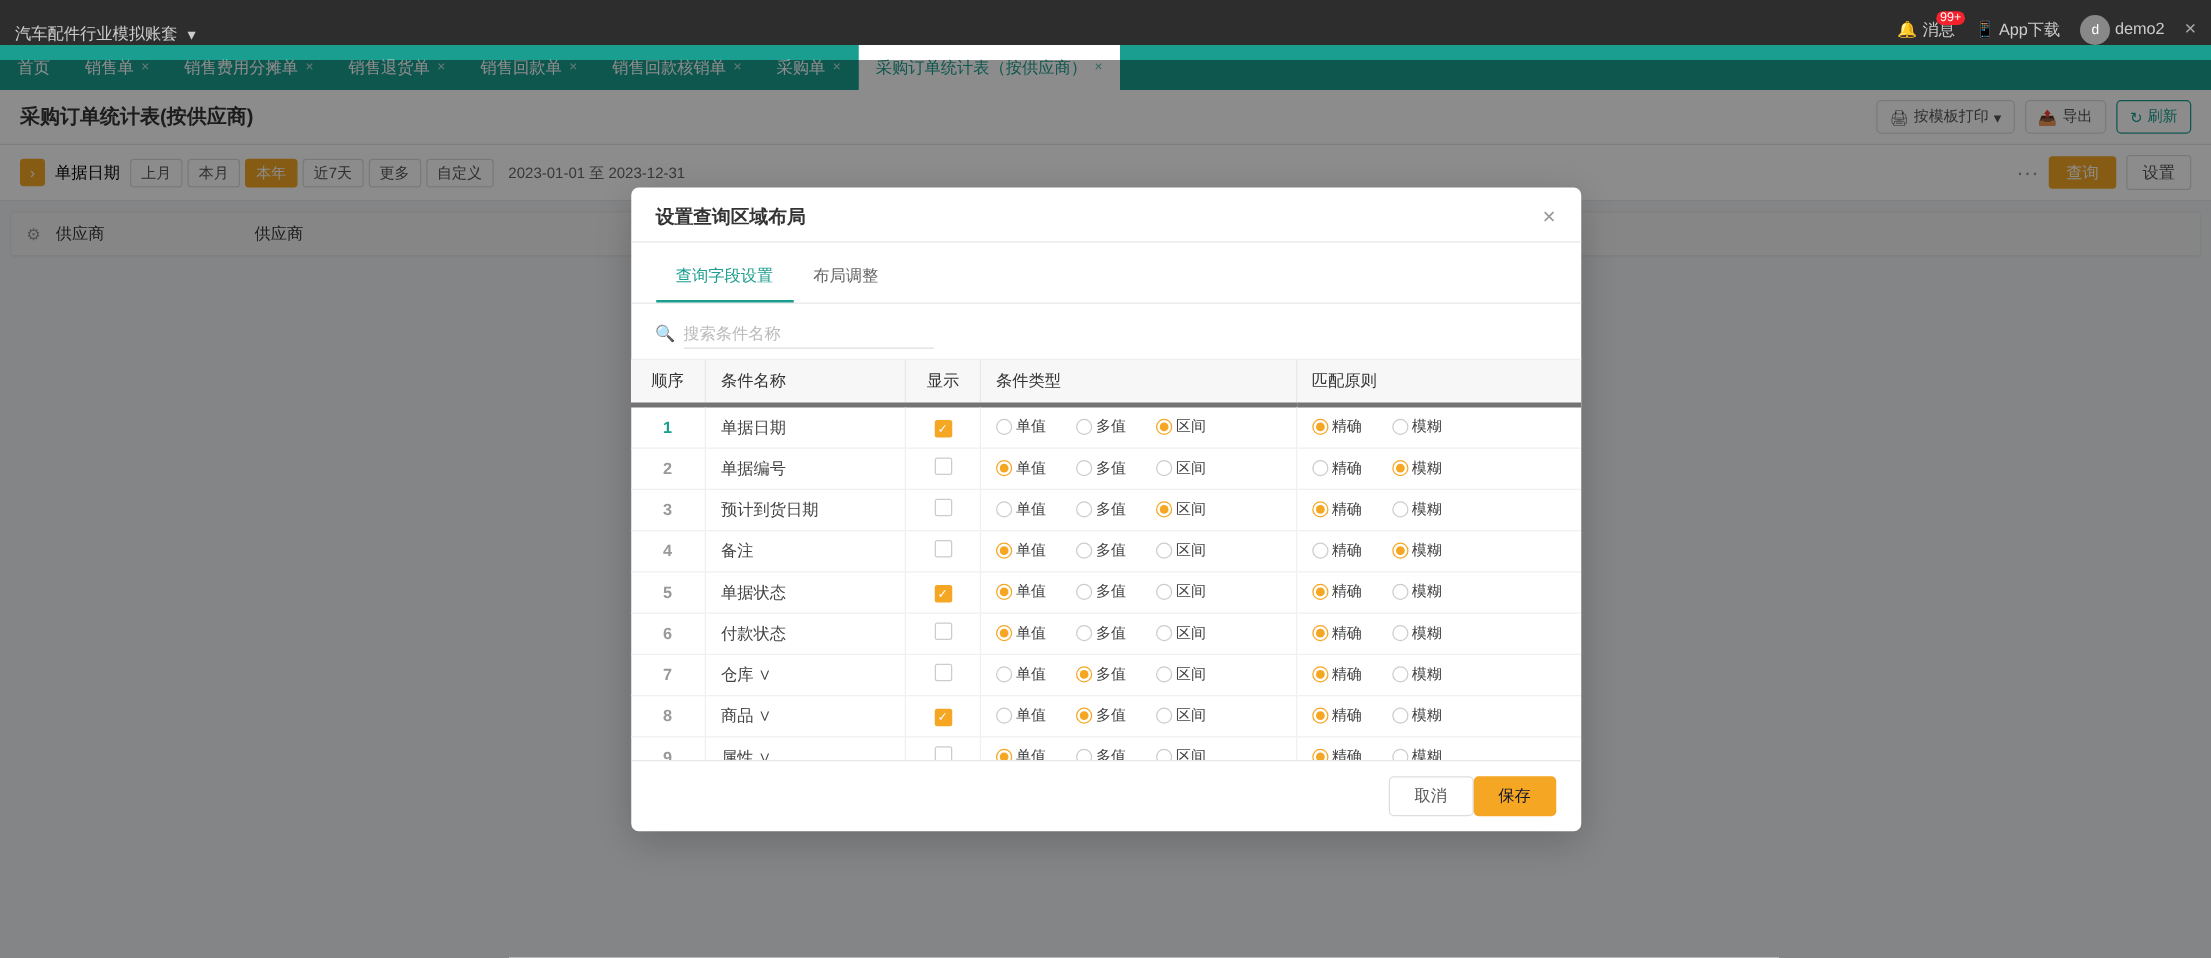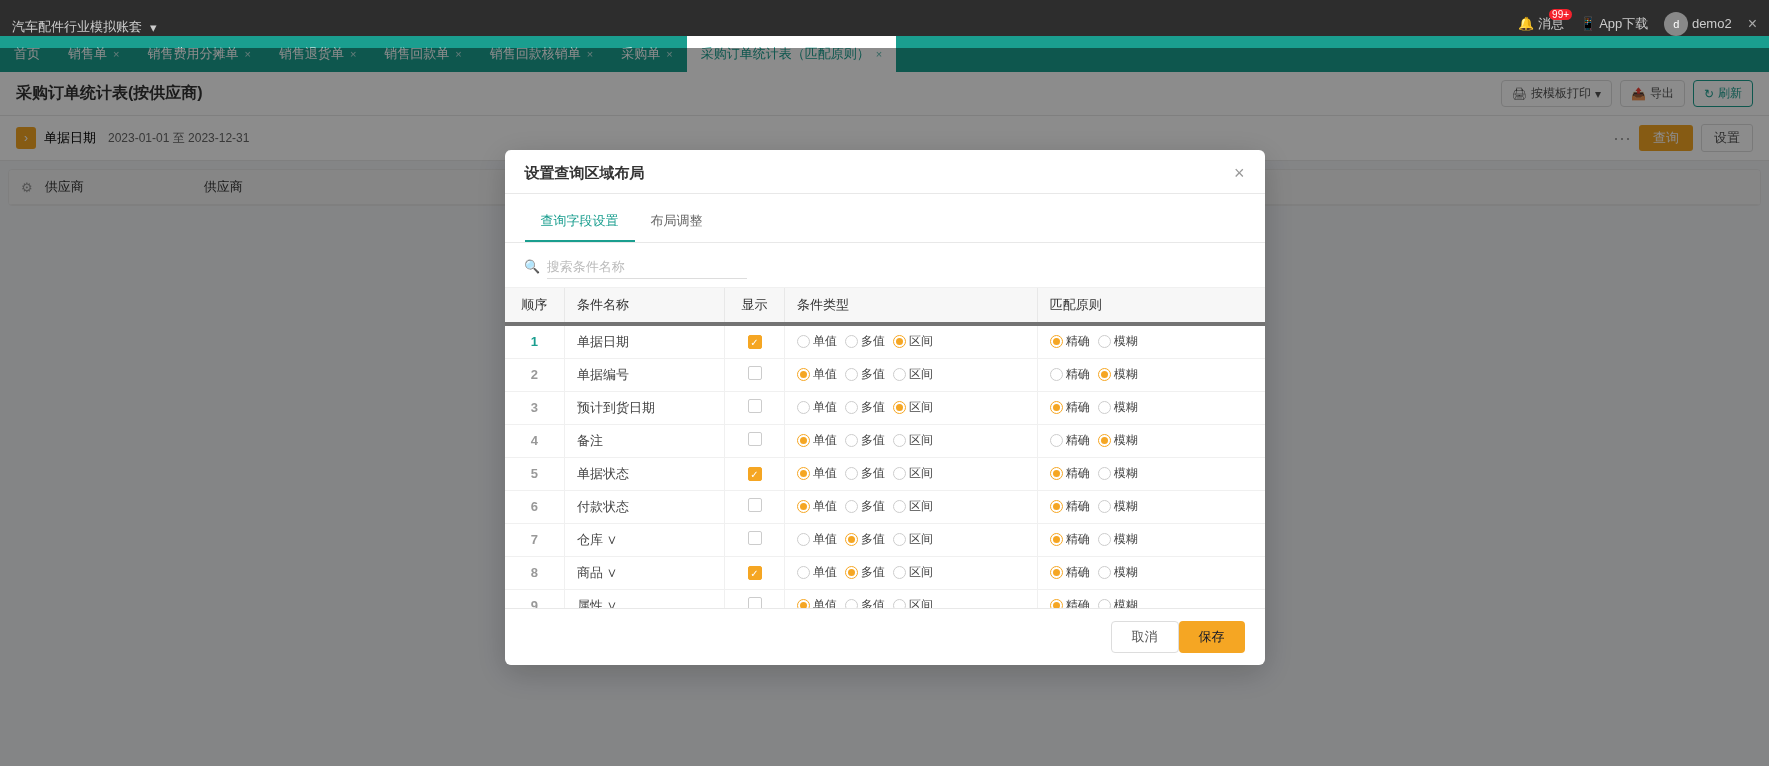--- a/index.html
+++ b/index.html
@@ -220,21 +220,21 @@
       width: 14px; height: 14px;
       border: 1px solid #ccc;
       border-radius: 2px;
       display: inline-flex; align-items: center; justify-content: center;
       cursor: pointer;
       background: #fff;
     }
     .cb.checked { background: #f5a623; border-color: #f5a623; color: #fff; font-size: 10px; }
 
     
-    .radio-group { display: flex; align-items: flex-end; gap: 8px; }
+    .radio-group { display: flex; align-items: flex-end; gap: 24px; }
     .radio-item { display: flex; align-items: center; gap: 3px; cursor: pointer; }
     .radio-circle {
       width: 13px; height: 13px;
       border-radius: 50%;
       border: 1px solid #ccc;
       display: inline-flex; align-items: center; justify-content: center;
     }
     .radio-circle.checked { border-color: #f5a623; }
     .radio-circle.checked::after {
       content: ''; width: 7px; height: 7px;
@@ -309,21 +309,21 @@
   </div>
   <div class="tab-item">
     <span>销售回款核销单</span>
     <span class="tab-close">×</span>
   </div>
   <div class="tab-item">
     <span>采购单</span>
     <span class="tab-close">×</span>
   </div>
   <div class="tab-item active">
-    <span>采购订单统计表（匹配原则）</span>
+    <span>采购订单统计表（按供应商）</span>
     <span class="tab-close">×</span>
   </div>
 </div>
 
 <div class="page-header">
   <div class="page-title">采购订单统计表(按供应商)</div>
   <div class="page-header-actions">
     <button class="btn-print">
       <span>🖨</span>
       <span>按模板打印</span>
@@ -336,20 +336,28 @@
     <button class="btn-refresh">
       <span>↻</span>
       <span>刷新</span>
     </button>
   </div>
 </div>
 
 <div class="filter-bar">
   <button class="filter-toggle">›</button>
   <span>单据日期</span>
+  <div class="date-btns">
+    <button class="date-btn">上月</button>
+    <button class="date-btn">本月</button>
+    <button class="date-btn active">本年</button>
+    <button class="date-btn">近7天</button>
+    <button class="date-btn">更多</button>
+    <button class="date-btn">自定义</button>
+  </div>
   <span class="date-range">2023-01-01 至 2023-12-31</span>
   <span style="margin-left:auto; display:flex; gap:8px; align-items:center;">
     <span style="color:#999; font-size:18px; cursor:pointer;">···</span>
     <button class="btn-query">查询</button>
     <button class="btn-set">设置</button>
   </span>
 </div>
 
 <div class="table-area">
   <div class="table-header-row">

